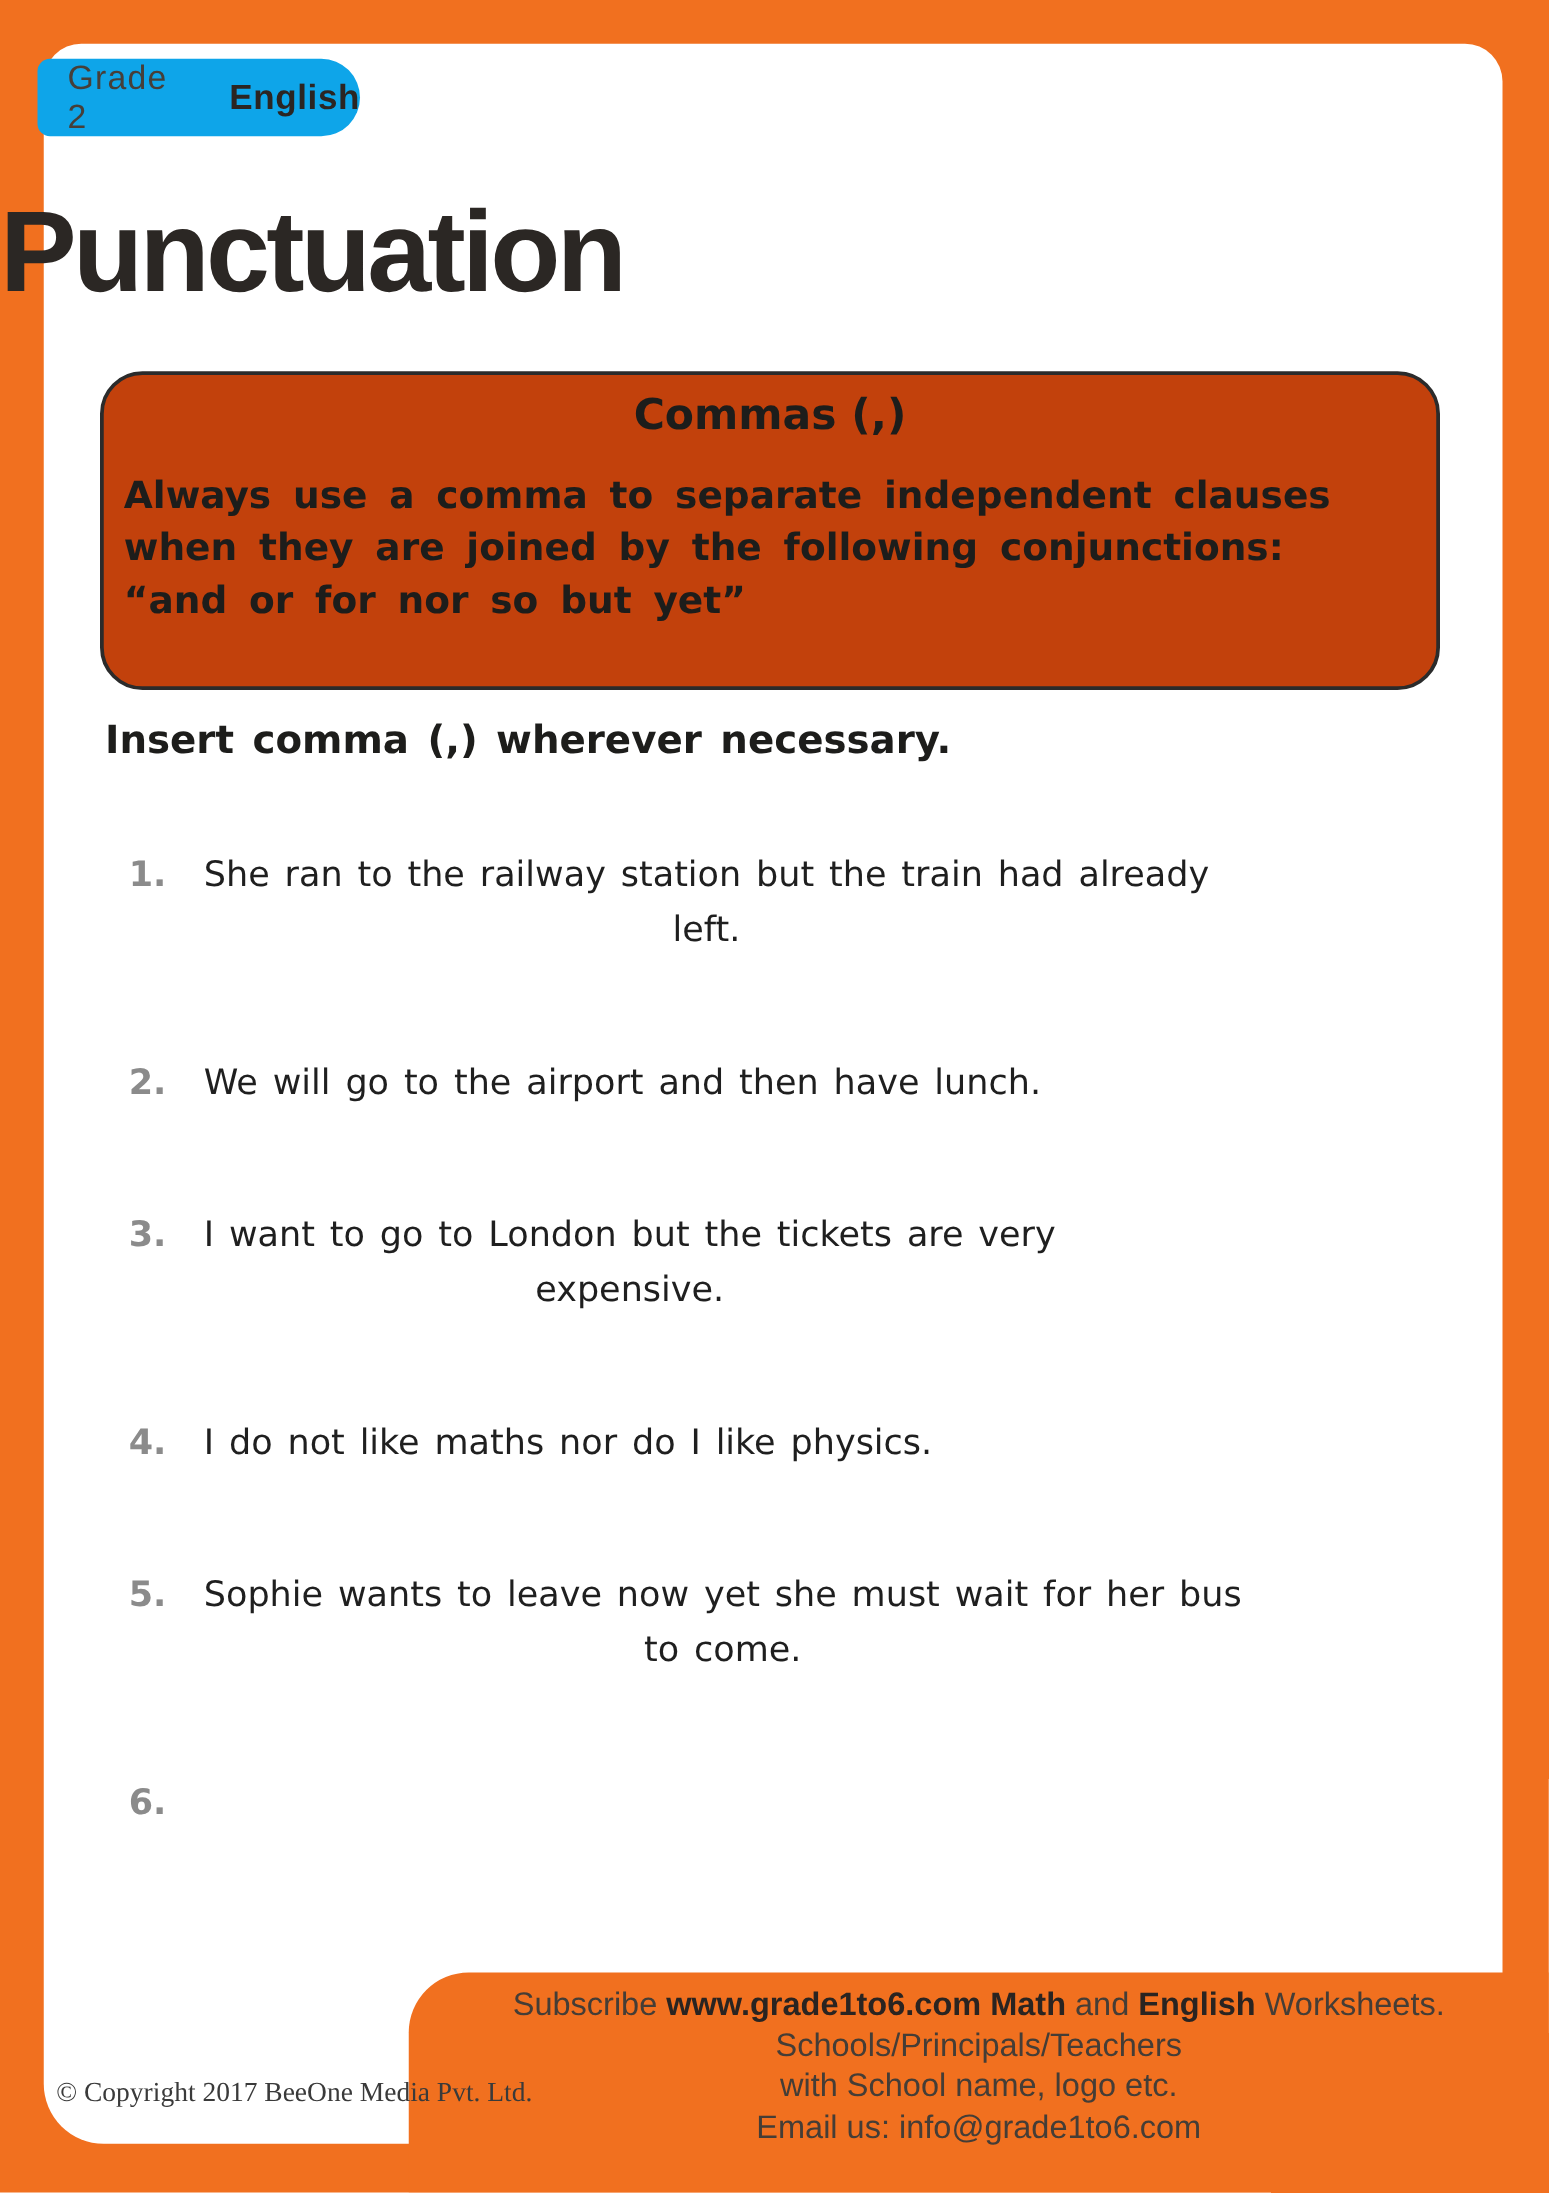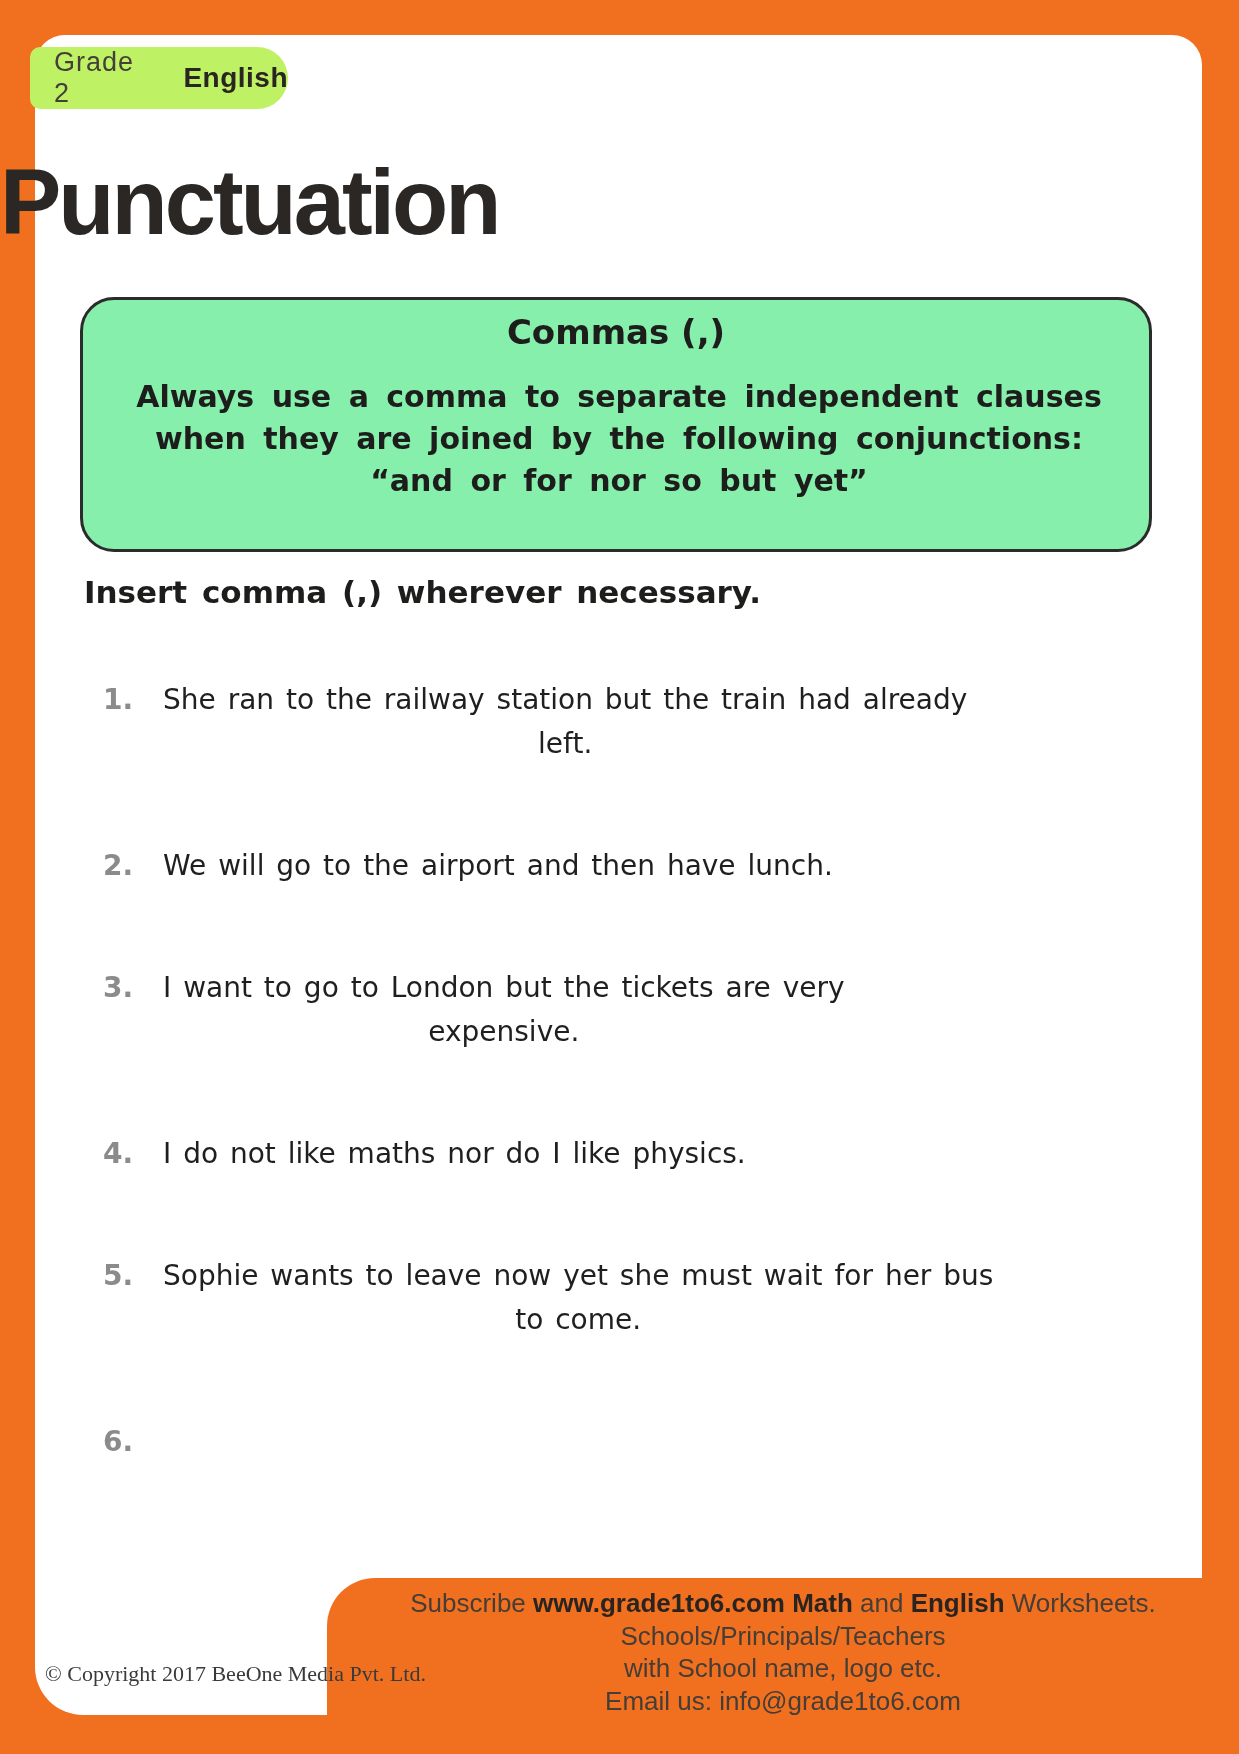--- a/index.html
+++ b/index.html
@@ -12,21 +12,21 @@
   }
   .page{
     position:absolute;left:35px;top:35px;
     width:1167px;height:1680px;
     background:#ffffff;
     border-radius:30px 30px 0 48px;
   }
   .tab{
     position:absolute;left:30px;top:47px;
     width:258px;height:62px;
-    background:#bef264;
+    background:#0ea5e9;
     border-radius:10px 31px 31px 10px;
     display:flex;align-items:center;
   }
   .tab .grade{
     margin-left:24px;
     font-size:27px;color:#463f39;letter-spacing:1px;
   }
   .tab .subject{
     margin-left:32px;
     font-size:28px;font-weight:bold;color:#2b2522;letter-spacing:0.5px;
@@ -34,36 +34,35 @@
   .main-title{
     position:absolute;left:0;top:150px;width:100%;
     font-weight:bold;font-size:92px;letter-spacing:-3px;
     color:#2b2724;
   }
   .rule-box{
     position:absolute;left:80px;top:297px;
     width:1066px;height:249px;
     border:3px solid #2b2b2b;
     border-radius:34px;
-    background:#86efac;
+    background:#c2410c;
   }
   .rule-heading{
     margin-top:12px;
     text-align:center;
     font-family:"DejaVu Sans",sans-serif;
     font-weight:bold;font-size:34px;color:#1d1d1b;
   }
   .rule-body{
     margin:24px 10px 15px 16px;
     font-family:"DejaVu Sans",sans-serif;
     font-weight:bold;font-size:30px;line-height:42px;
     color:#1d1d1b;
     white-space:pre-line;
     word-spacing:7px;
-    text-align:center;
   }
   .instruction{
     position:absolute;left:84px;top:574px;
     font-family:"DejaVu Sans",sans-serif;
     font-weight:bold;font-size:31px;color:#1d1d1b;
     word-spacing:4px;
   }
   .items{
     position:absolute;left:103px;top:678px;width:1040px;
   }

